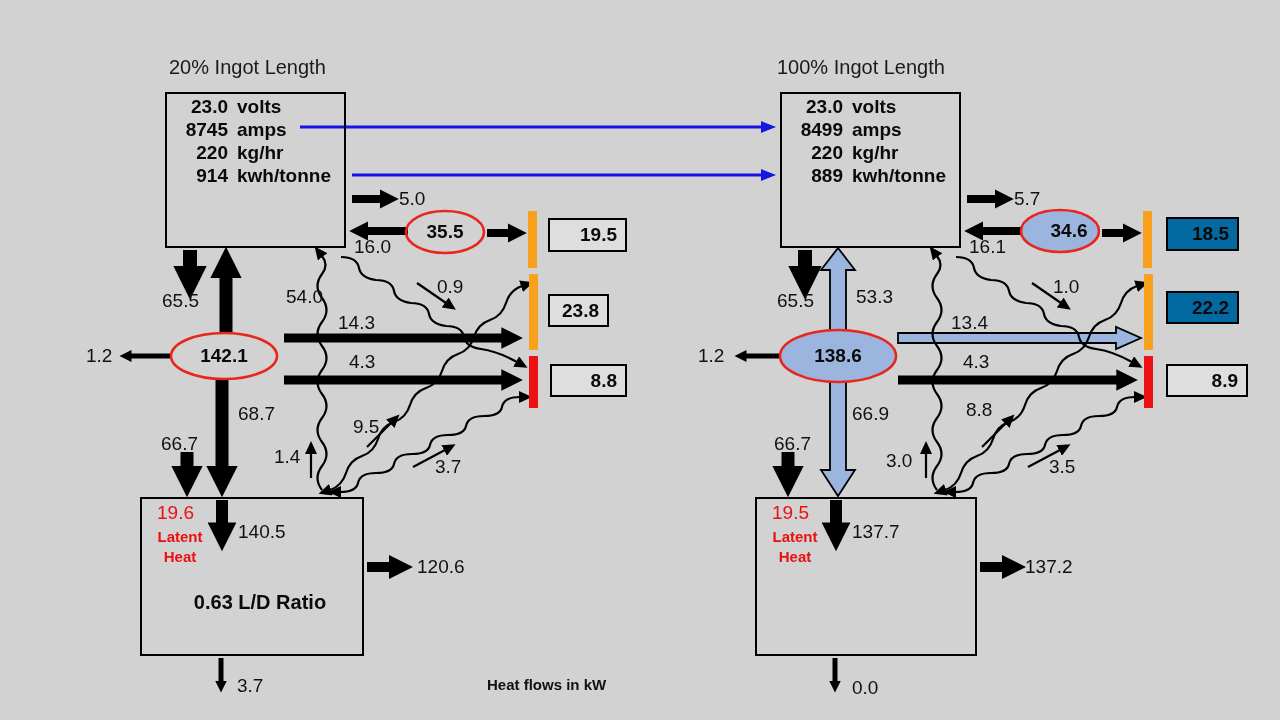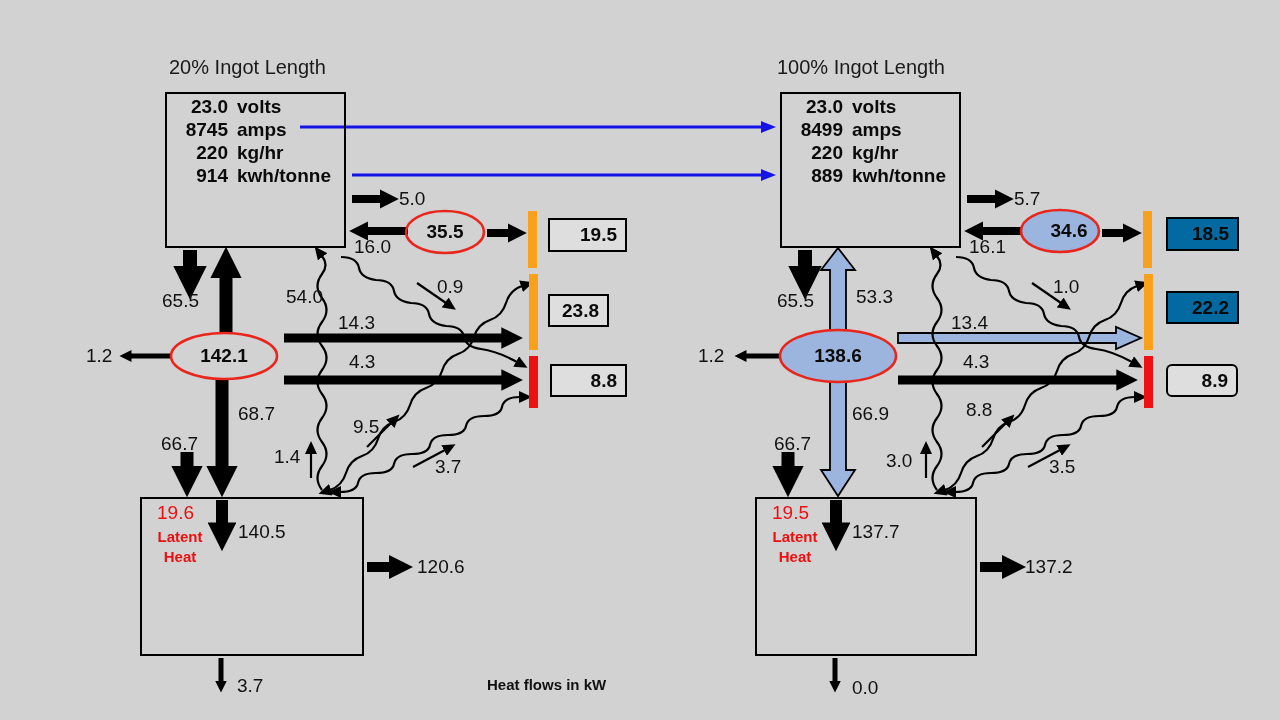--- a/index.html
+++ b/index.html
@@ -187,20 +187,21 @@
   <div class="lbl" style="left:242px;top:286px;margin-left:44px;">54.0</div>
   <div class="lbl" style="left:86px;top:345px;">1.2</div>
   <div class="ell-text" style="left:172px;top:345px;width:104px;height:22px;">142.1</div>
   <div class="lbl" style="left:238px;top:403px;">68.7</div>
   <div class="lbl" style="left:161px;top:433px;">66.7</div>
 
   <div class="outline-box" style="left:140px;top:497px;width:224px;height:159px;"></div>
   <div class="lbl red" style="left:157px;top:502px;">19.6</div>
   <div class="latent-cap" style="left:148px;top:527px;">Latent Heat</div>
   <div class="lbl" style="left:238px;top:521px;">140.5</div>
+  <div class="ld" style="left:160px;top:591px;width:200px;">0.63 L/D Ratio</div>
   <div class="lbl" style="left:417px;top:556px;">120.6</div>
   <div class="lbl" style="left:237px;top:675px;">3.7</div>
 
   <div class="hdr" style="left:777px;top:56px;">100% Ingot Length</div>
 
   <div class="outline-box" style="left:780px;top:92px;width:181px;height:156px;"></div>
   <div class="param-list" style="left:787px;top:95px;">
     <div class="param-row">
       <span class="param-num">23.0</span>
       <span>volts</span>
@@ -220,21 +221,21 @@
   </div>
 
   <div class="lbl" style="left:1014px;top:188px;">5.7</div>
   <div class="lbl" style="left:969px;top:236px;">16.1</div>
   <div class="ell-text" style="left:1021px;top:220px;width:96px;height:22px;">34.6</div>
   <div class="vbox blue" style="left:1166px;top:217px;width:73px;height:34px;">18.5</div>
   <div class="lbl" style="left:1053px;top:276px;">1.0</div>
   <div class="lbl" style="left:951px;top:312px;">13.4</div>
   <div class="vbox blue" style="left:1166px;top:291px;width:73px;height:33px;">22.2</div>
   <div class="lbl" style="left:963px;top:351px;">4.3</div>
-  <div class="vbox" style="left:1166px;top:364px;width:72px;height:33px;border-radius:6px;">8.9</div>
+  <div class="vbox" style="left:1166px;top:364px;width:82px;height:33px;">8.9</div>
   <div class="lbl" style="left:966px;top:399px;">8.8</div>
   <div class="lbl" style="left:1049px;top:456px;">3.5</div>
   <div class="lbl" style="left:886px;top:450px;">3.0</div>
 
   <div class="lbl" style="left:777px;top:290px;">65.5</div>
   <div class="lbl" style="left:856px;top:286px;">53.3</div>
   <div class="lbl" style="left:698px;top:345px;">1.2</div>
   <div class="ell-text" style="left:786px;top:345px;width:104px;height:22px;">138.6</div>
   <div class="lbl" style="left:852px;top:403px;">66.9</div>
   <div class="lbl" style="left:774px;top:433px;">66.7</div>

